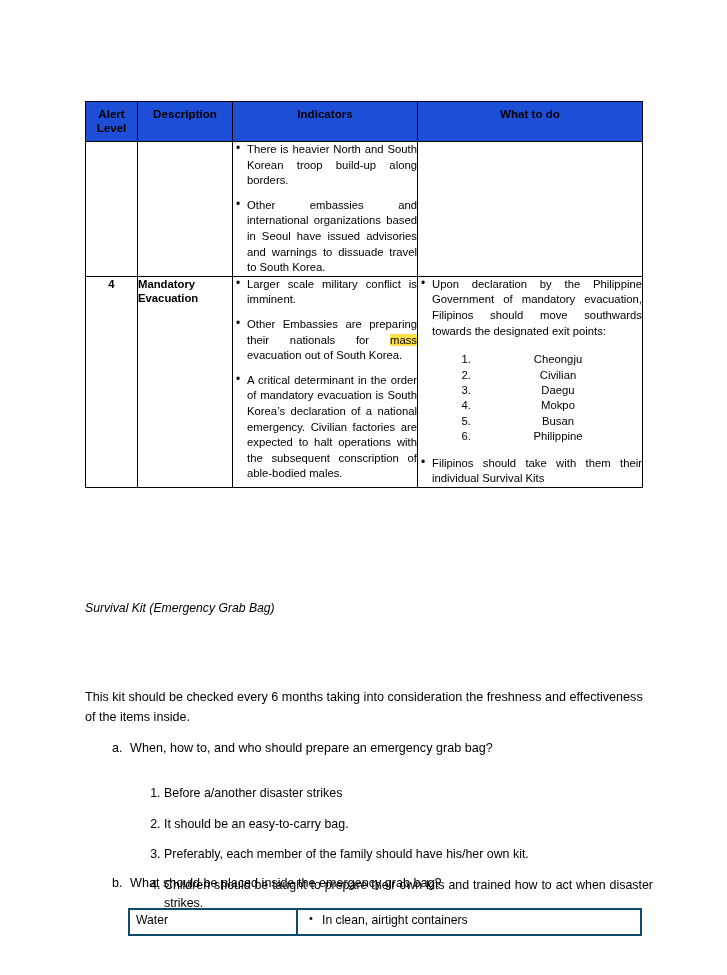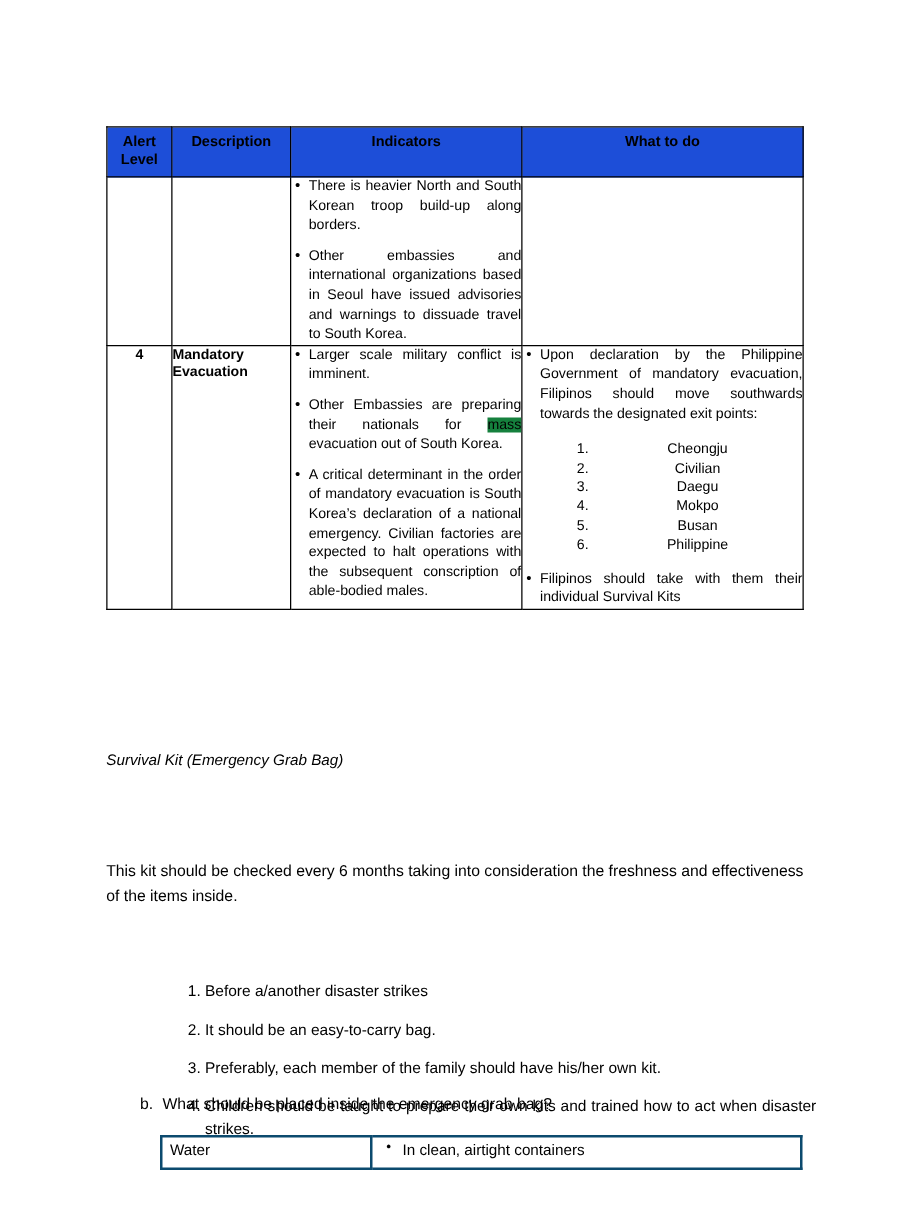--- a/index.html
+++ b/index.html
@@ -83,21 +83,21 @@
     padding: 0 0 0 42px;
     list-style: decimal;
     text-align: left;
   }
   ol.exits li {
     margin: 0;
     text-align: center;
     line-height: 15.4px;
   }
 
-  .hl { background: #15803d; }
+  .hl { background: #fde047; }
 
   
   .heading-italic {
     position: absolute;
     left: 85px;
     top: 601px;
     font-style: italic;
     font-size: 12.2px;
   }
   .para {
@@ -244,20 +244,23 @@
           </ul>
         </td>
       </tr>
     </tbody>
   </table>
 
   <div class="heading-italic">Survival Kit (Emergency Grab Bag)</div>
 
   <div class="para para-2">This kit should be checked every 6 months taking into consideration the freshness and effectiveness of the items inside.</div>
 
+  <div class="q-item q-a">
+    <span class="marker">a.</span><span>When, how to, and who should prepare an emergency grab bag?</span>
+  </div>
 
   <ol class="answers">
     <li>Before a/another disaster strikes</li>
     <li>It should be an easy-to-carry bag.</li>
     <li>Preferably, each member of the family should have his/her own kit.</li>
     <li class="justify">Children should be taught to prepare their own kits and trained how to act when disaster strikes.</li>
   </ol>
 
   <div class="q-item q-b">
     <span class="marker">b.</span><span>What should be placed inside the emergency grab bag?</span>

